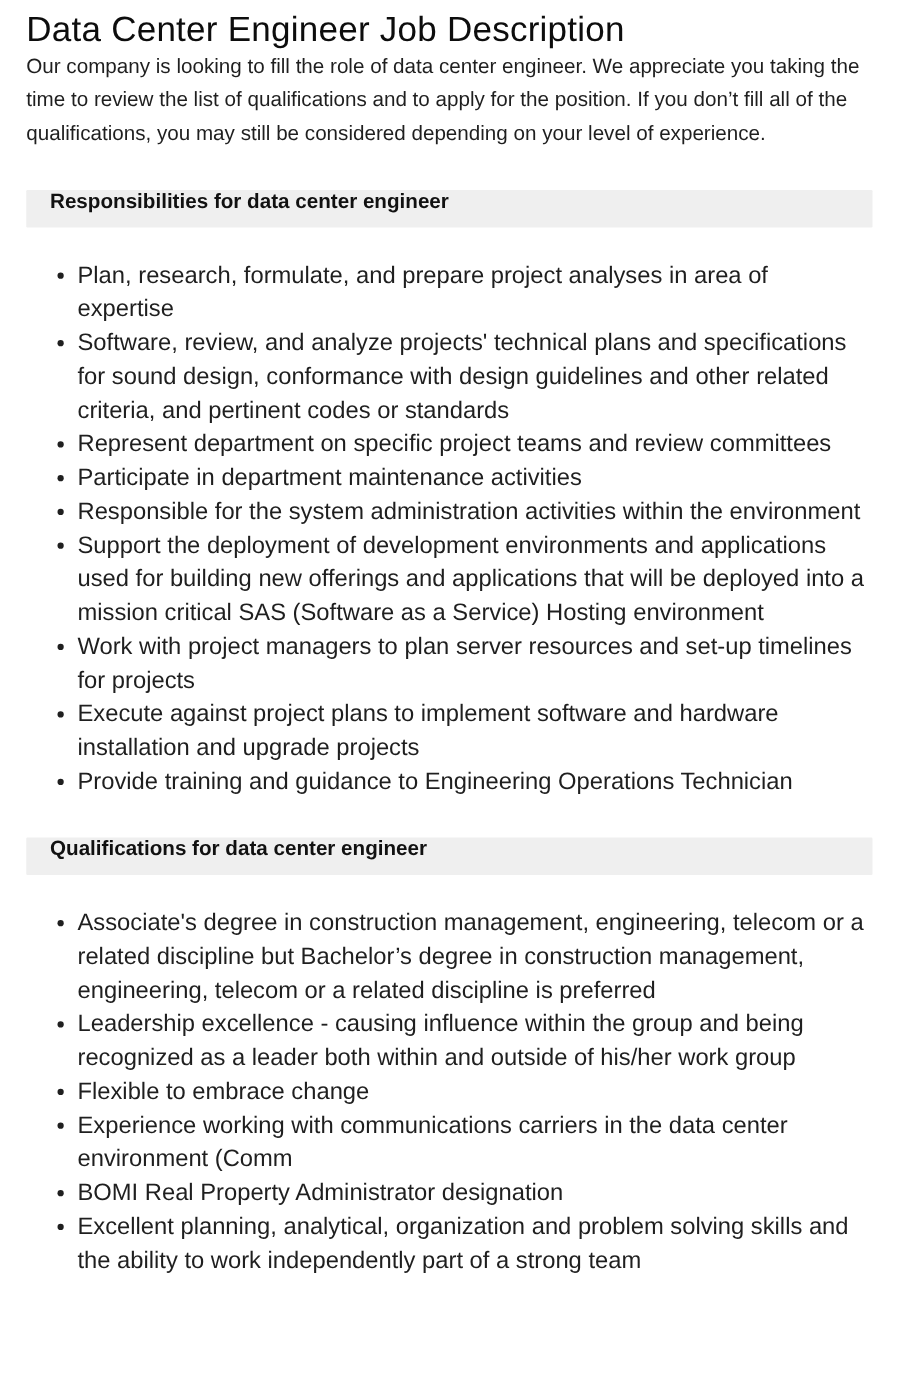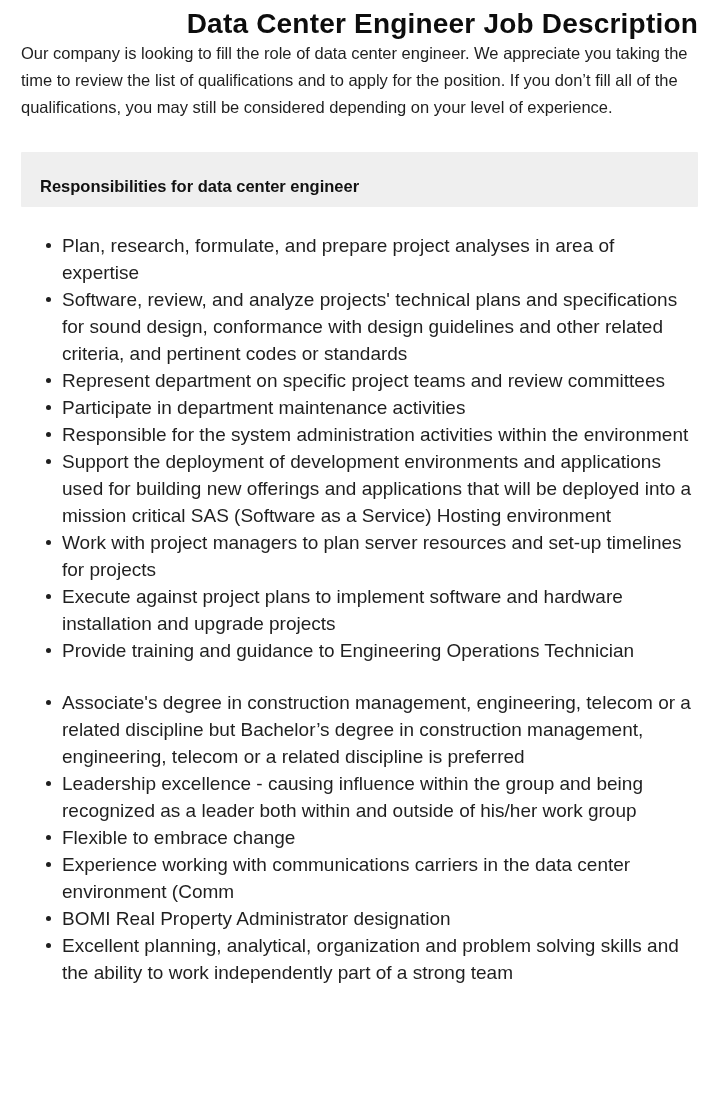--- a/index.html
+++ b/index.html
@@ -8,39 +8,39 @@
       width: 720px;
       font-family: "Liberation Sans", "DejaVu Sans", sans-serif;
       color: #1f1f1f;
       -webkit-font-smoothing: antialiased;
     }
     .doc {
       width: 720px;
       padding: 6px 22px 30px 21px;
     }
     .doc-title {
-      text-align: right;
+      text-align: left;
       font-size: 28px;
-      font-weight: 700;
+      font-weight: 400;
       color: #0d0d0d;
       letter-spacing: 0.2px;
       padding-top: 2px;
     }
     .intro {
       font-size: 16.5px;
       line-height: 27px;
       color: #1f1f1f;
     }
     .section-heading {
       margin-top: 31px;
       background: #efefef;
       font-weight: 700;
       font-size: 16.5px;
       color: #111111;
-      padding: 25px 19px 11px 19px;
+      padding: 0 19px 11px 19px;
       border-radius: 1px;
     }
     ul.items {
       margin-top: 25px;
       margin-left: 41px;
       margin-right: 4px;
       list-style: none;
     }
     ul.items li {
       position: relative;
@@ -76,20 +76,21 @@
     <li>Software, review, and analyze projects' technical plans and specifications for sound design, conformance with design guidelines and other related criteria, and pertinent codes or standards</li>
     <li>Represent department on specific project teams and review committees</li>
     <li>Participate in department maintenance activities</li>
     <li>Responsible for the system administration activities within the environment</li>
     <li>Support the deployment of development environments and applications used for building new offerings and applications that will be deployed into a mission critical SAS (Software as a Service) Hosting environment</li>
     <li>Work with project managers to plan server resources and set-up timelines for projects</li>
     <li>Execute against project plans to implement software and hardware installation and upgrade projects</li>
     <li>Provide training and guidance to Engineering Operations Technician</li>
   </ul>
 
+  <div class="section-heading">Qualifications for data center engineer</div>
 
   <ul class="items">
     <li>Associate's degree in construction management, engineering, telecom or a related discipline but Bachelor’s degree in construction management, engineering, telecom or a related discipline is preferred</li>
     <li>Leadership excellence - causing influence within the group and being recognized as a leader both within and outside of his/her work group</li>
     <li>Flexible to embrace change</li>
     <li>Experience working with communications carriers in the data center environment (Comm</li>
     <li>BOMI Real Property Administrator designation</li>
     <li>Excellent planning, analytical, organization and problem solving skills and the ability to work independently part of a strong team</li>
   </ul>
 

